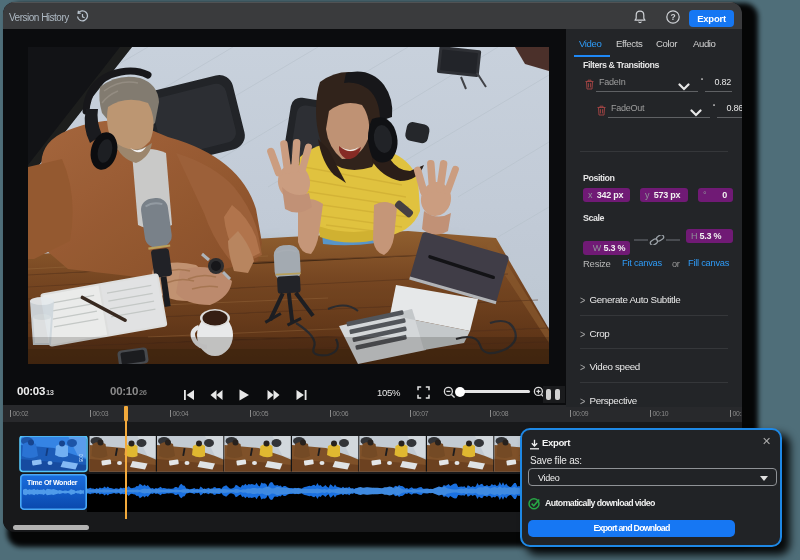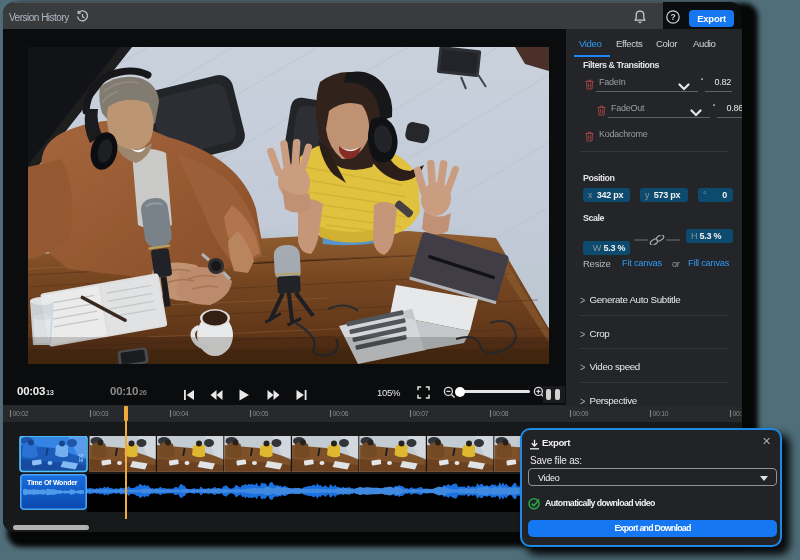--- a/index.html
+++ b/index.html
@@ -1,19 +1,19 @@
 <!DOCTYPE html>
 <html><head><meta charset="utf-8"><style>
 * { margin:0; padding:0; box-sizing:border-box; }
 html,body { width:800px; height:560px; overflow:hidden; }
 body { background:#4f6e79; font-family:"Liberation Sans",sans-serif; position:relative; letter-spacing:-0.25px; }
 .abs { position:absolute; }
 .winshadow { position:absolute; left:7px; top:3px; width:751px; height:544px; background:#020202; border-radius:14px; filter:blur(2.5px); opacity:0.96; }
 .win { position:absolute; left:3px; top:2px; width:739px; height:530px; background:#0b0c0e; border-radius:12px; overflow:hidden; }
-.topbar { position:absolute; left:0; top:0; width:660px; height:27px; background:#3a3b3d; border-top:1px solid #505254; }
+.topbar { position:absolute; left:0; top:0; width:739px; height:27px; background:#3a3b3d; border-top:1px solid #505254; }
 .vh { position:absolute; left:6px; top:7px; color:#aeb9c3; font-size:10px; letter-spacing:-0.5px; }
 .vh svg { vertical-align:-2px; margin-left:5px; }
 .title { position:absolute; left:0; top:8.5px; width:727px; text-align:center; color:#d8dadc; font-size:9.9px; letter-spacing:-0.4px; }
 .bell { position:absolute; left:629px; top:6px; }
 .help { position:absolute; left:662px; top:6px; }
 .exportbtn { position:absolute; left:686px; top:7px; width:45px; height:17px; background:#1677f3; border-radius:4px; color:#fff; font-size:9.5px; font-weight:bold; text-align:center; line-height:17px; }
 .photo { position:absolute; left:24.5px; top:45px; width:521px; height:317px; }
 
 
 .controls { position:absolute; left:0; top:376px; width:562px; height:29px; background:#0b0c0e; }
@@ -44,40 +44,40 @@
 .tab { position:absolute; top:9px; font-size:9.6px; color:#d2d2d2; letter-spacing:-0.4px; }
 .tabline { position:absolute; left:8px; top:25.5px; width:36px; height:2.5px; background:#1e88f7; }
 .sechead { position:absolute; font-size:8.9px; font-weight:bold; color:#e4e4e4; letter-spacing:-0.45px; }
 .filterrow { position:absolute; left:0; width:176px; height:26px; }
 .fname { position:absolute; left:33px; top:4px; font-size:9px; color:#9d9d9d; }
 .fval { position:absolute; left:139px; top:4px; width:26px; text-align:right; font-size:9px; color:#e6e6e6; }
 .fline { position:absolute; left:29.5px; top:17.5px; width:102px; height:1px; background:#5f6164; }
 .fline2 { position:absolute; left:138.5px; top:17.5px; width:27px; height:1px; background:#5f6164; }
 .fdd { position:absolute; left:112px; top:3.5px; }
 .fdot { position:absolute; left:134.5px; top:0px; color:#b5b5b5; font-size:11px; font-weight:bold; }
-.ibox { position:absolute; height:14px; background:#0c4a6e; border-radius:3px; font-size:9px; line-height:14px; white-space:nowrap; }
+.ibox { position:absolute; height:14px; background:#701a75; border-radius:3px; font-size:9px; line-height:14px; white-space:nowrap; }
 .ibox .lab { color:#8f9398; padding-left:5px; }
 .ibox .val { color:#f0f0f0; font-weight:bold; }
 .bluelink { position:absolute; color:#2e9bf7; font-size:9.3px; white-space:nowrap; }
 .collr { position:absolute; left:0; width:176px; height:14px; }
 .collr .ch { position:absolute; left:14px; top:1px; color:#aaa; font-size:9px; transform:scaleY(1.25); }
 .collr .tx { position:absolute; left:23.5px; top:0px; font-size:9.8px; color:#e8e8e8; letter-spacing:-0.35px; }
 .sep { position:absolute; left:14px; width:148px; height:1px; background:#35373a; }
 
 
 .dialog { position:absolute; left:520px; top:428px; width:262px; height:119px; background:#212326; border:2px solid #1e88e5; border-radius:10px; box-shadow: 7px 7px 9px 1px rgba(0,0,0,0.92); }
 .dlg-title { position:absolute; left:20px; top:7px; font-size:9.6px; font-weight:bold; color:#f2f2f2; letter-spacing:-0.4px; }
 .dlg-x { position:absolute; left:240px; top:5px; font-size:11px; color:#aaa; }
 .dlg-lab { position:absolute; left:8px; top:25px; font-size:10px; color:#e8e8e8; letter-spacing:-0.2px; }
 .dlg-select { position:absolute; left:6px; top:38px; width:249px; height:18px; border:1px solid #8f9296; border-radius:4px; }
 .dlg-select span { position:absolute; left:9px; top:3.5px; font-size:9px; color:#f0f0f0; }
 .dlg-caret { position:absolute; right:8px; top:6.5px; width:0; height:0; border-left:4px solid transparent; border-right:4px solid transparent; border-top:5px solid #e0e0e0; }
 .dlg-check { position:absolute; left:6px; top:66px; }
 .dlg-checklab { position:absolute; left:23px; top:68px; font-size:8.8px; font-weight:bold; color:#f0f0f0; letter-spacing:-0.6px; }
-.dlg-btn { position:absolute; left:6px; top:90px; width:249px; height:17px; background:#1677f3; border-radius:5px; color:#fff; font-size:8.8px; font-weight:bold; text-align:center; line-height:17px; letter-spacing:-0.75px; }
+.dlg-btn { position:absolute; left:6px; top:90px; width:207px; height:17px; background:#1677f3; border-radius:5px; color:#fff; font-size:8.8px; font-weight:bold; text-align:center; line-height:17px; letter-spacing:-0.75px; }
 </style></head><body>
 
 <div class="winshadow"></div>
 <div class="win">
   <div class="topbar">
     <div class="vh">Version History <svg width="13" height="13" viewBox="0 0 13 13">
           <path d="M2.2 3.2 A5 5 0 1 1 1.5 6.5" fill="none" stroke="#b8c2cc" stroke-width="1.3"></path>
           <path d="M2.4 0.8 L2.2 3.4 L4.8 3.2" fill="none" stroke="#b8c2cc" stroke-width="1.3"></path>
           <path d="M6.5 4 L6.5 6.8 L8.6 7.8" fill="none" stroke="#b8c2cc" stroke-width="1.2"></path>
         </svg></div>
@@ -548,26 +548,20 @@
           </svg></div>
       <div class="fname">FadeOut</div>
       <div class="fdd"><svg width="12" height="8" viewBox="0 0 12 8">
             <path d="M1.5 1.5 L6 6 L10.5 1.5" fill="none" stroke="#e8e8e8" stroke-width="2.2" stroke-linecap="round"></path>
           </svg></div>
         <div class="fdot">·</div>
       <div class="fval">0.86</div>
       <div class="fline"></div>
         <div class="fline2"></div>
     </div>
-    <div class="filterrow" style="top:96px;">
-      <div class="abs" style="left:19px; top:3px;"><svg width="9" height="11" viewBox="0 0 9 11">
-            <path d="M0.5 2.5 H8.5 M3 2.5 V1.2 H6 V2.5 M1.5 2.5 L2 10 H7 L7.5 2.5 M3.4 4.2 V8.4 M5.6 4.2 V8.4" fill="none" stroke="#9c4343" stroke-width="1"></path>
-          </svg></div>
-      <div class="fname">Kodachrome</div>
-    </div>
     <div class="sep" style="top:122px;"></div>
 
     <div class="sechead" style="left:17px; top:144px;">Position</div>
     <div class="ibox" style="left:17px; top:159px; width:47px;"><span class="lab">x</span>&nbsp;&nbsp;<span class="val">342 px</span></div>
     <div class="ibox" style="left:74px; top:159px; width:48px;"><span class="lab">y</span>&nbsp;&nbsp;<span class="val">573 px</span></div>
     <div class="ibox" style="left:132px; top:159px; width:35px;"><span class="lab">°</span><span class="val" style="position:absolute; right:6px;">0</span></div>
 
     <div class="sechead" style="left:17px; top:184px;">Scale</div>
     <div class="ibox" style="left:17px; top:212px; width:47px;text-align:center;"><span class="lab">W</span>&nbsp;<span class="val">5.3 %</span></div>
     <div class="abs" style="left:68px; top:202px;"><svg width="46" height="10" viewBox="0 0 46 10">

